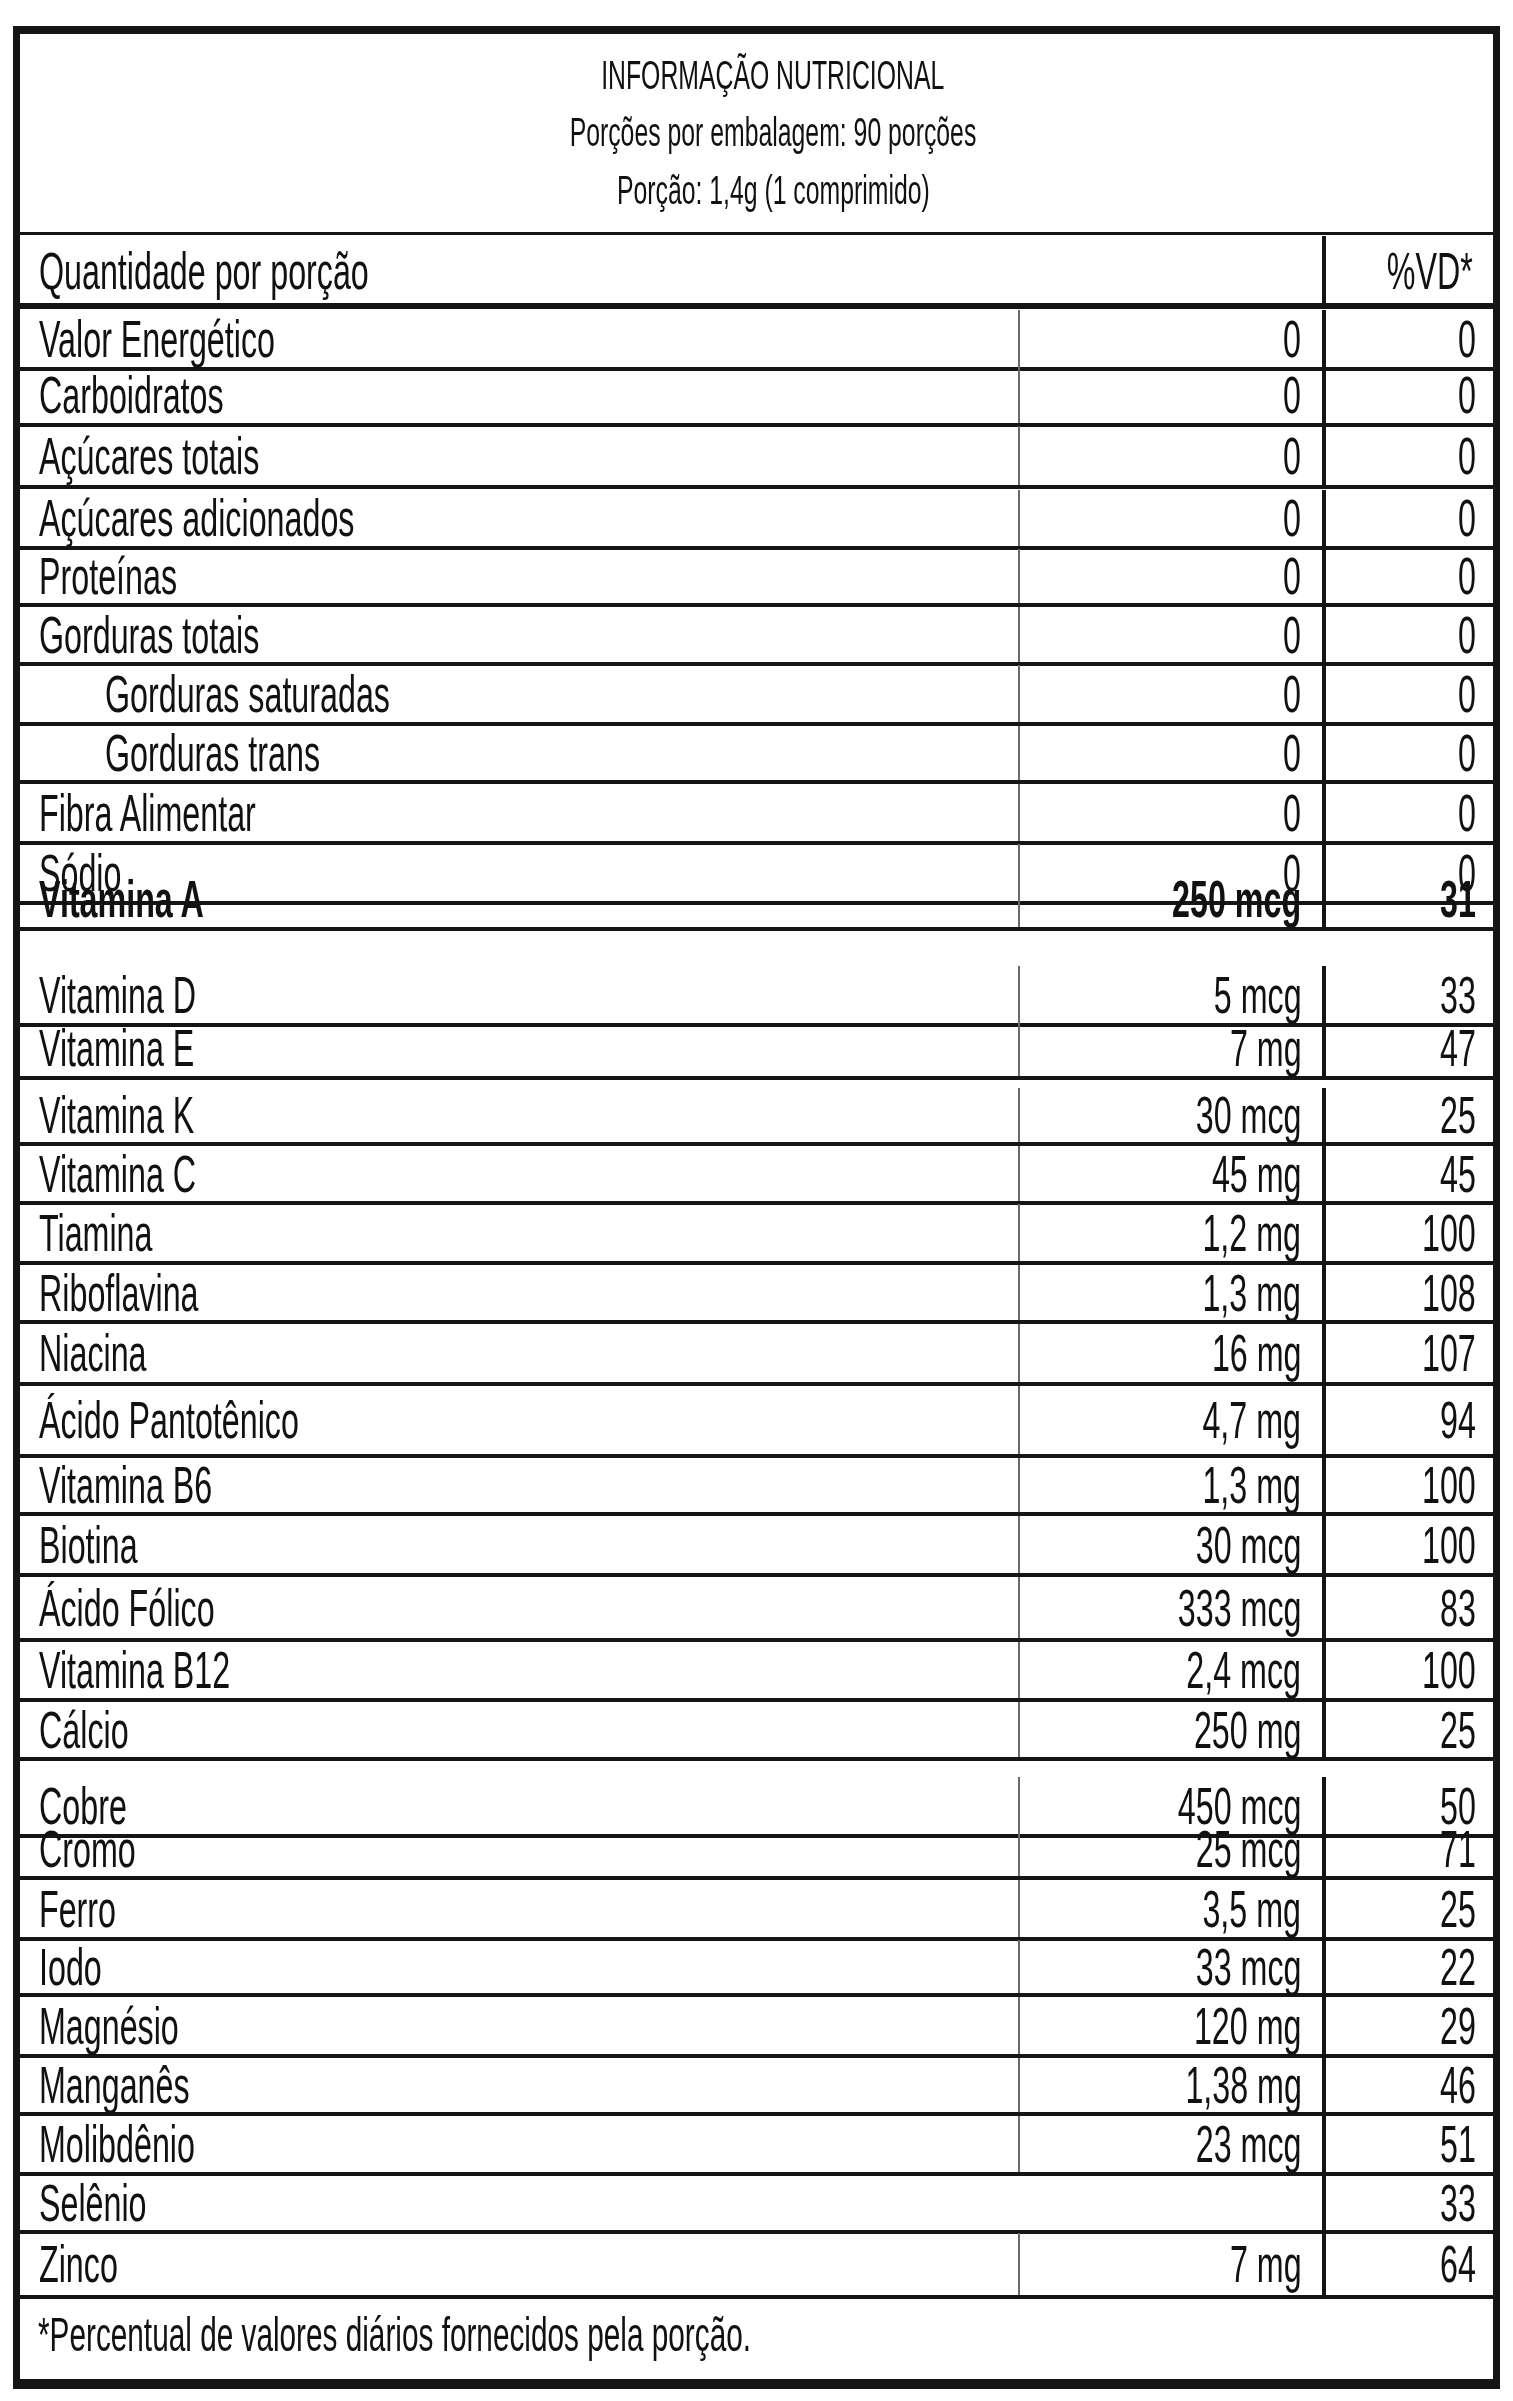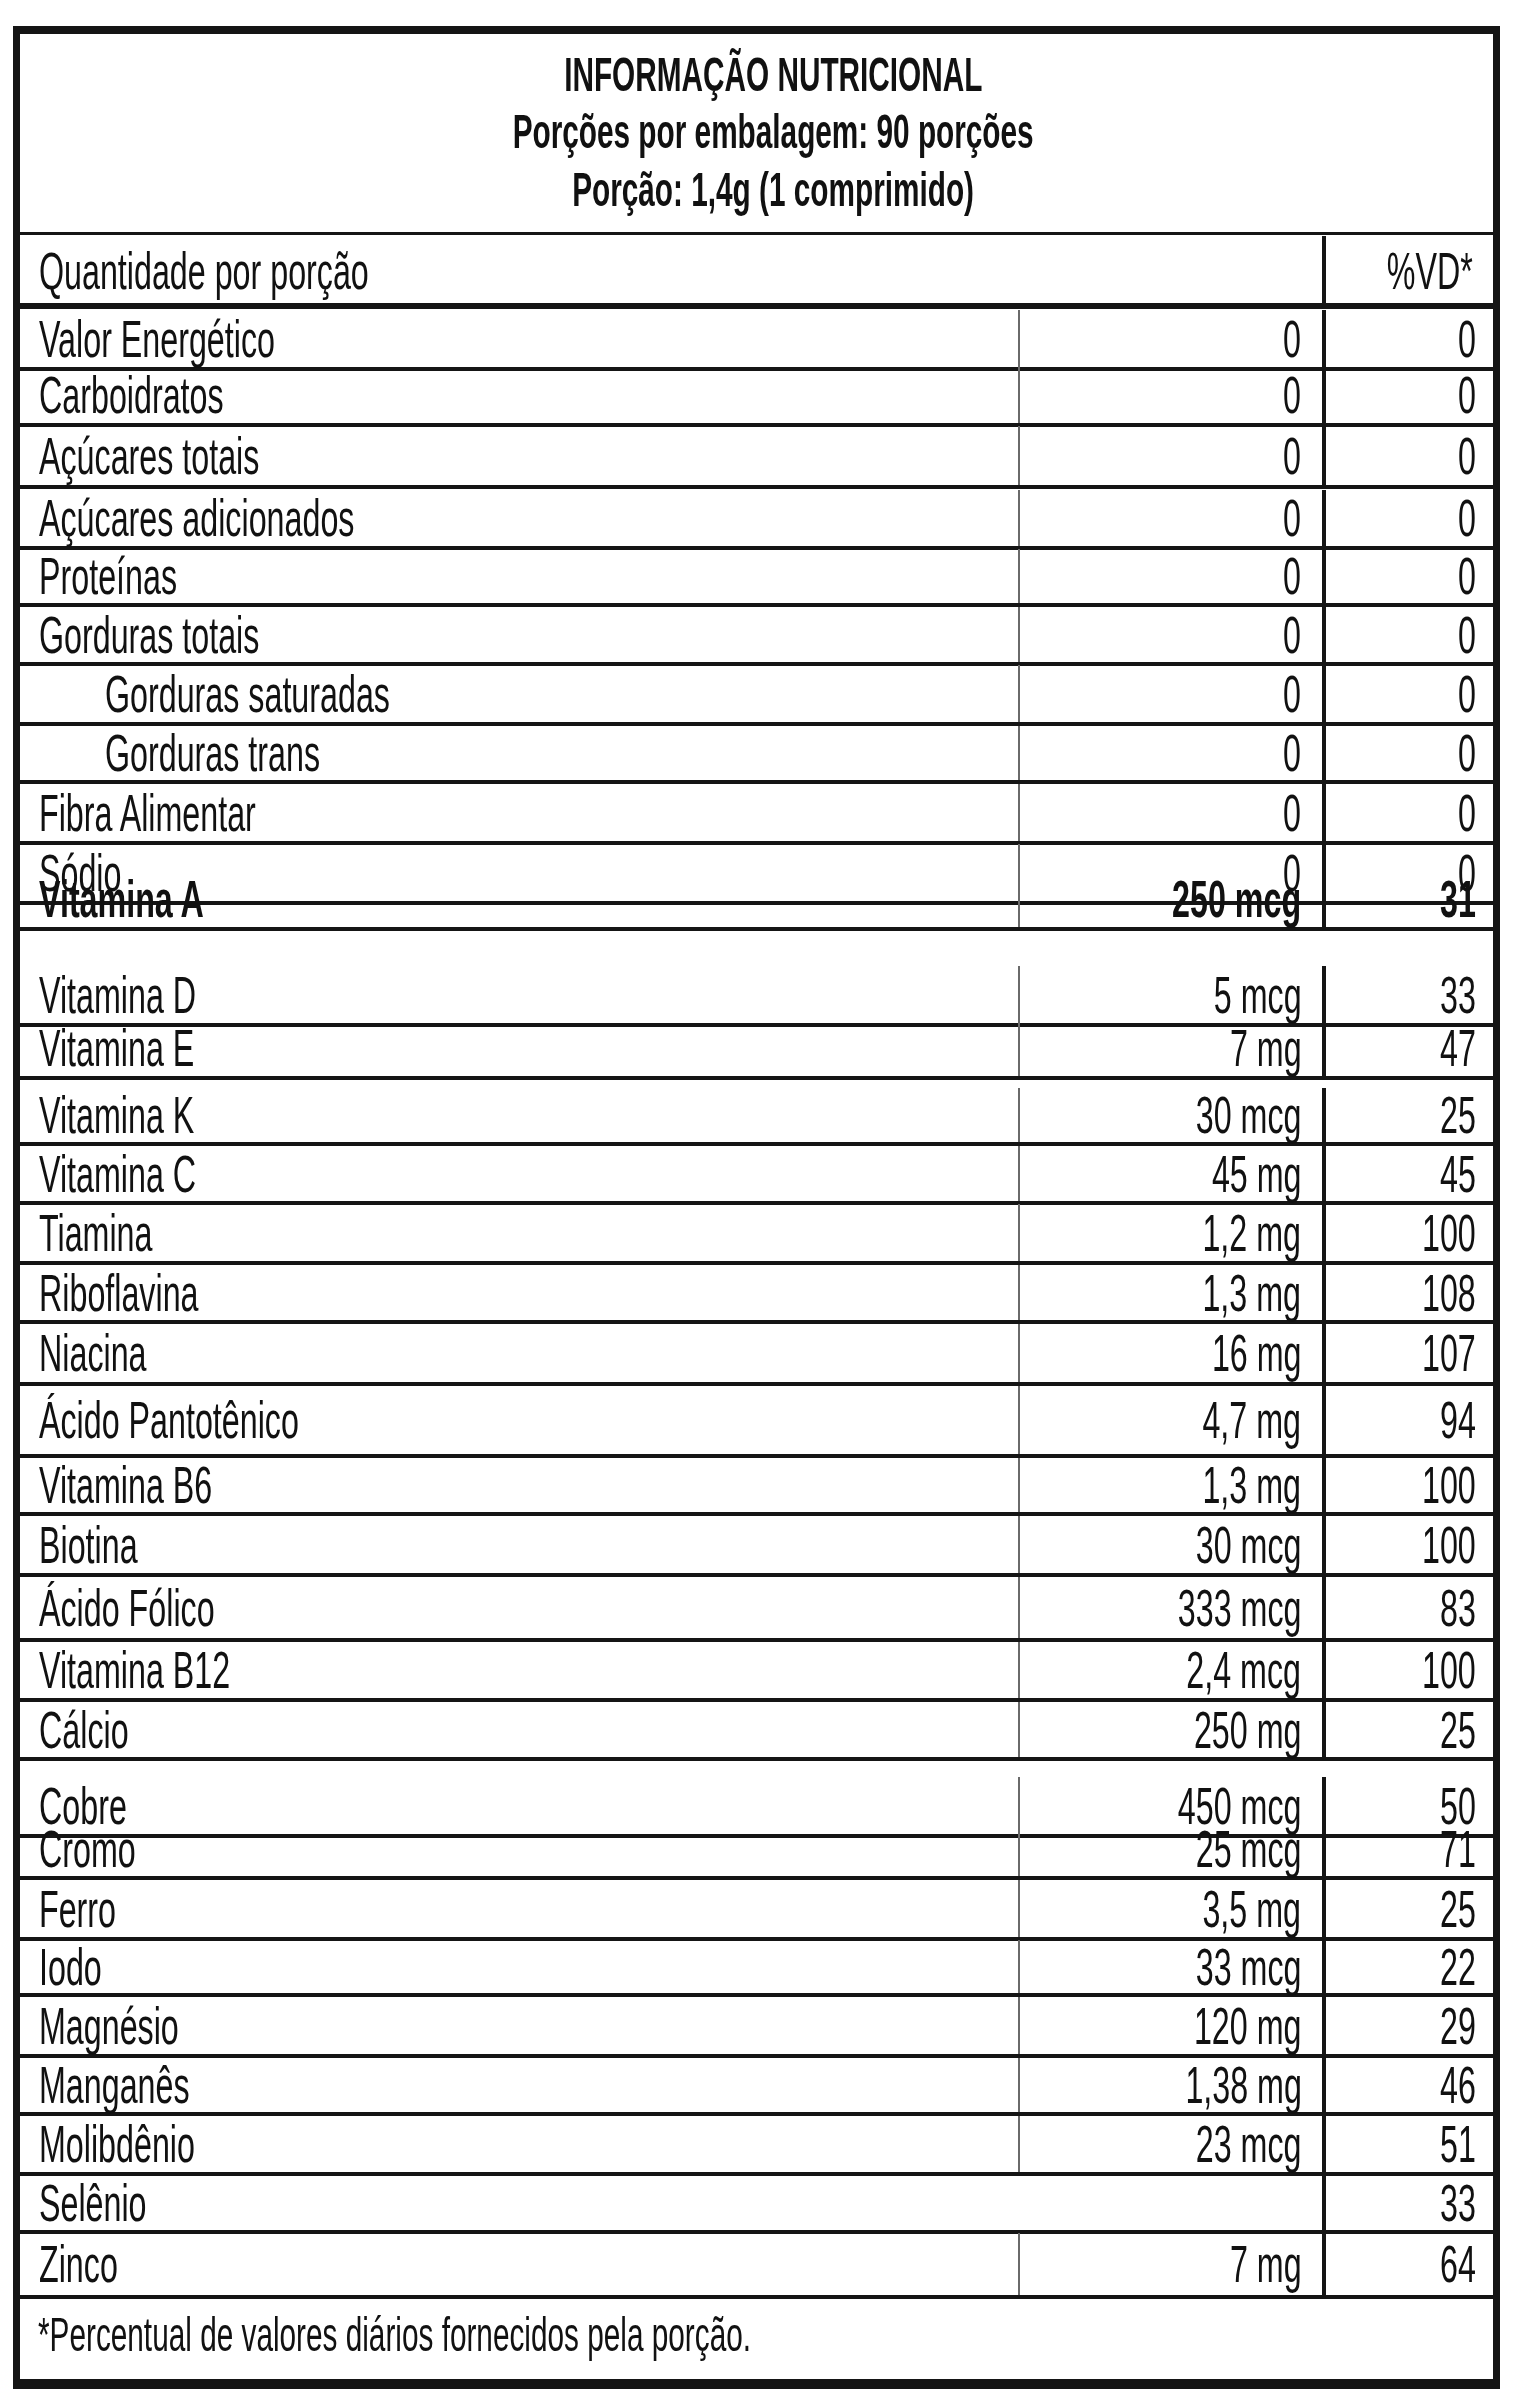--- a/index.html
+++ b/index.html
@@ -2,21 +2,21 @@
 <html><head>
 <meta charset="utf-8">
 <style>
   html, body { margin: 0; padding: 0; background: #ffffff; }
   body { width: 1513px; height: 2402px; position: relative; overflow: hidden;
          font-family: "Liberation Sans", "DejaVu Sans", sans-serif; color: #111; }
   .panel { position: absolute; left: 13.4px; top: 26px; width: 1487px; height: 2363px;
            box-sizing: border-box; border: 7.7px solid #151515; border-top-width: 8.6px; border-bottom-width: 10.6px; }
   .title-block { position: absolute; left: 0; top: 0; right: 0; height: 198px;
                  border-bottom: 3.8px solid #151515; text-align: center; }
-  .title-line { position: absolute; left: 0; right: 0; font-weight: bold; font-size: 48px;
+  .title-line { position: absolute; left: 0; right: 0; font-weight: normal; font-size: 40px;
                 line-height: 58px; white-space: nowrap; padding-left: 32px; }
   .cond { display: inline-block; transform: scaleX(0.62); transform-origin: center; }
   .cond-l { display: inline-block; transform: scaleX(0.62); transform-origin: left center; white-space: nowrap; }
   .cond-r { display: inline-block; transform: scaleX(0.62); transform-origin: right center; white-space: nowrap; }
   .hdr { position: absolute; left: 0; right: 0; top: 202px; height: 67px; border-bottom: 6.7px solid #151515; }
   .hdr-label { position: absolute; left: 19px; top: 5.8px; font-size: 52px; line-height: 58px; }
   .hdr-vd { position: absolute; left: 1302px; right: 0; top: 0; bottom: 0; border-left: 4.8px solid #151515; }
   .hdr-vd span { position: absolute; right: 21px; top: 5.8px; font-size: 52px; line-height: 58px; }
   .rows { position: absolute; left: 0; right: 0; top: 276px; }
   .row { position: absolute; left: 0; right: 0; border-bottom: 4.8px solid #151515; box-sizing: border-box; }

